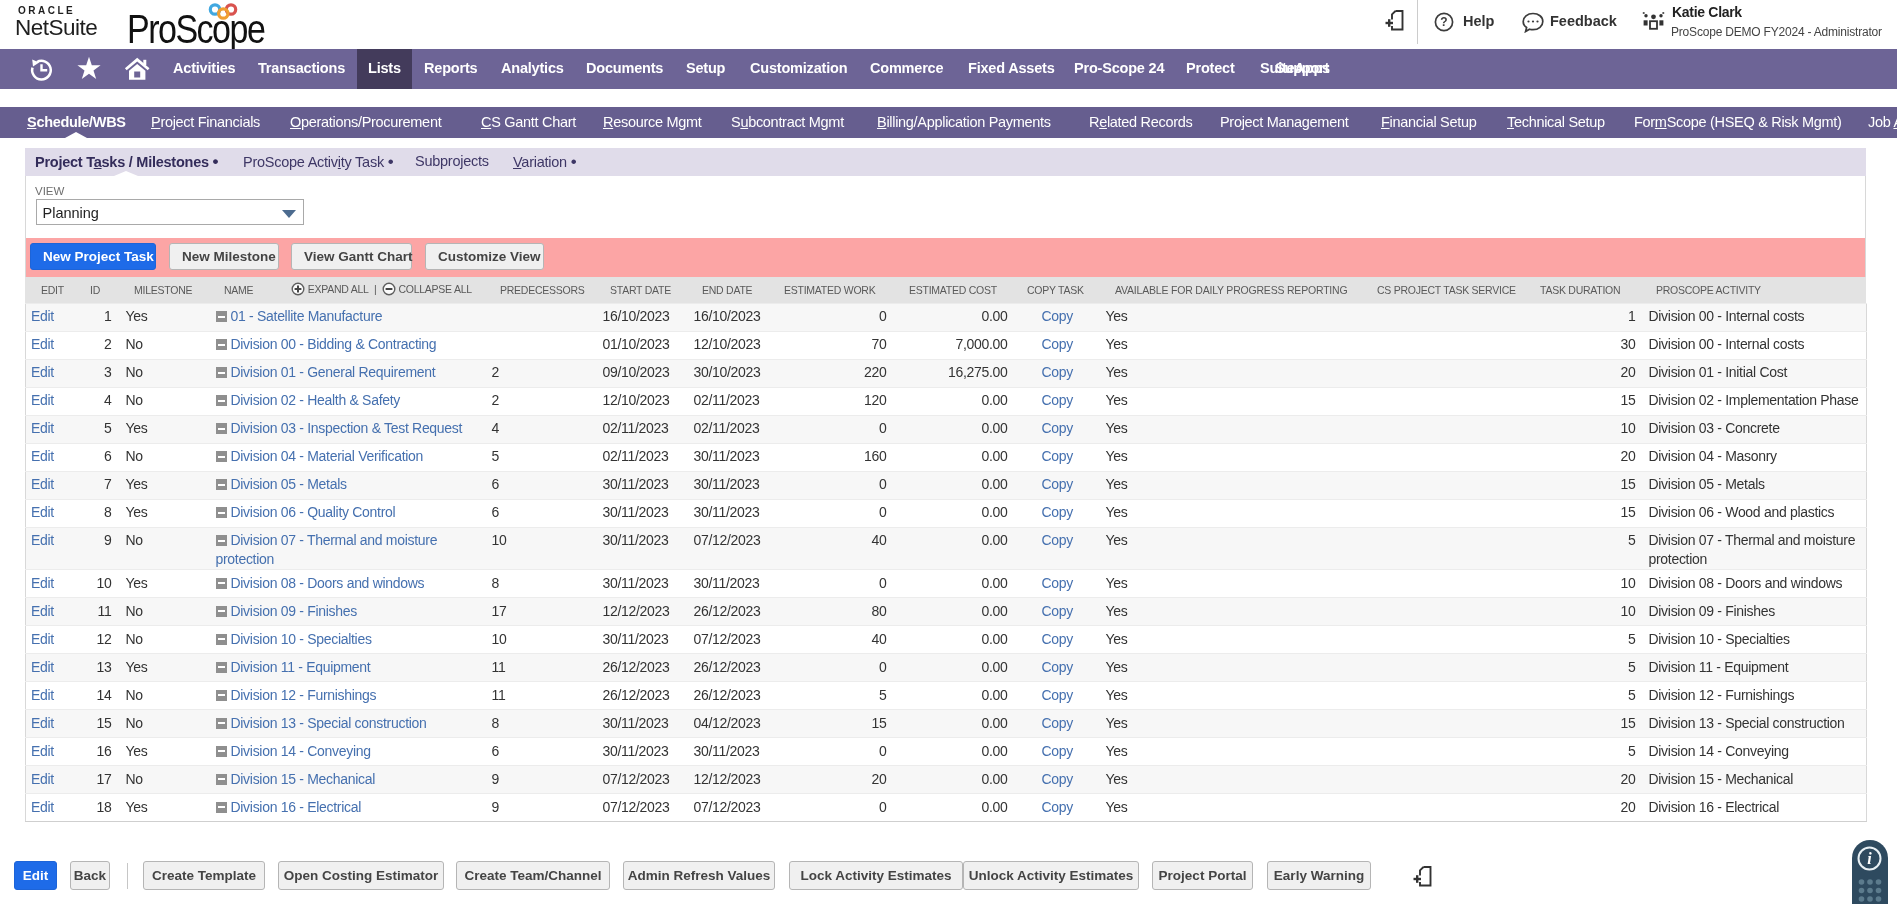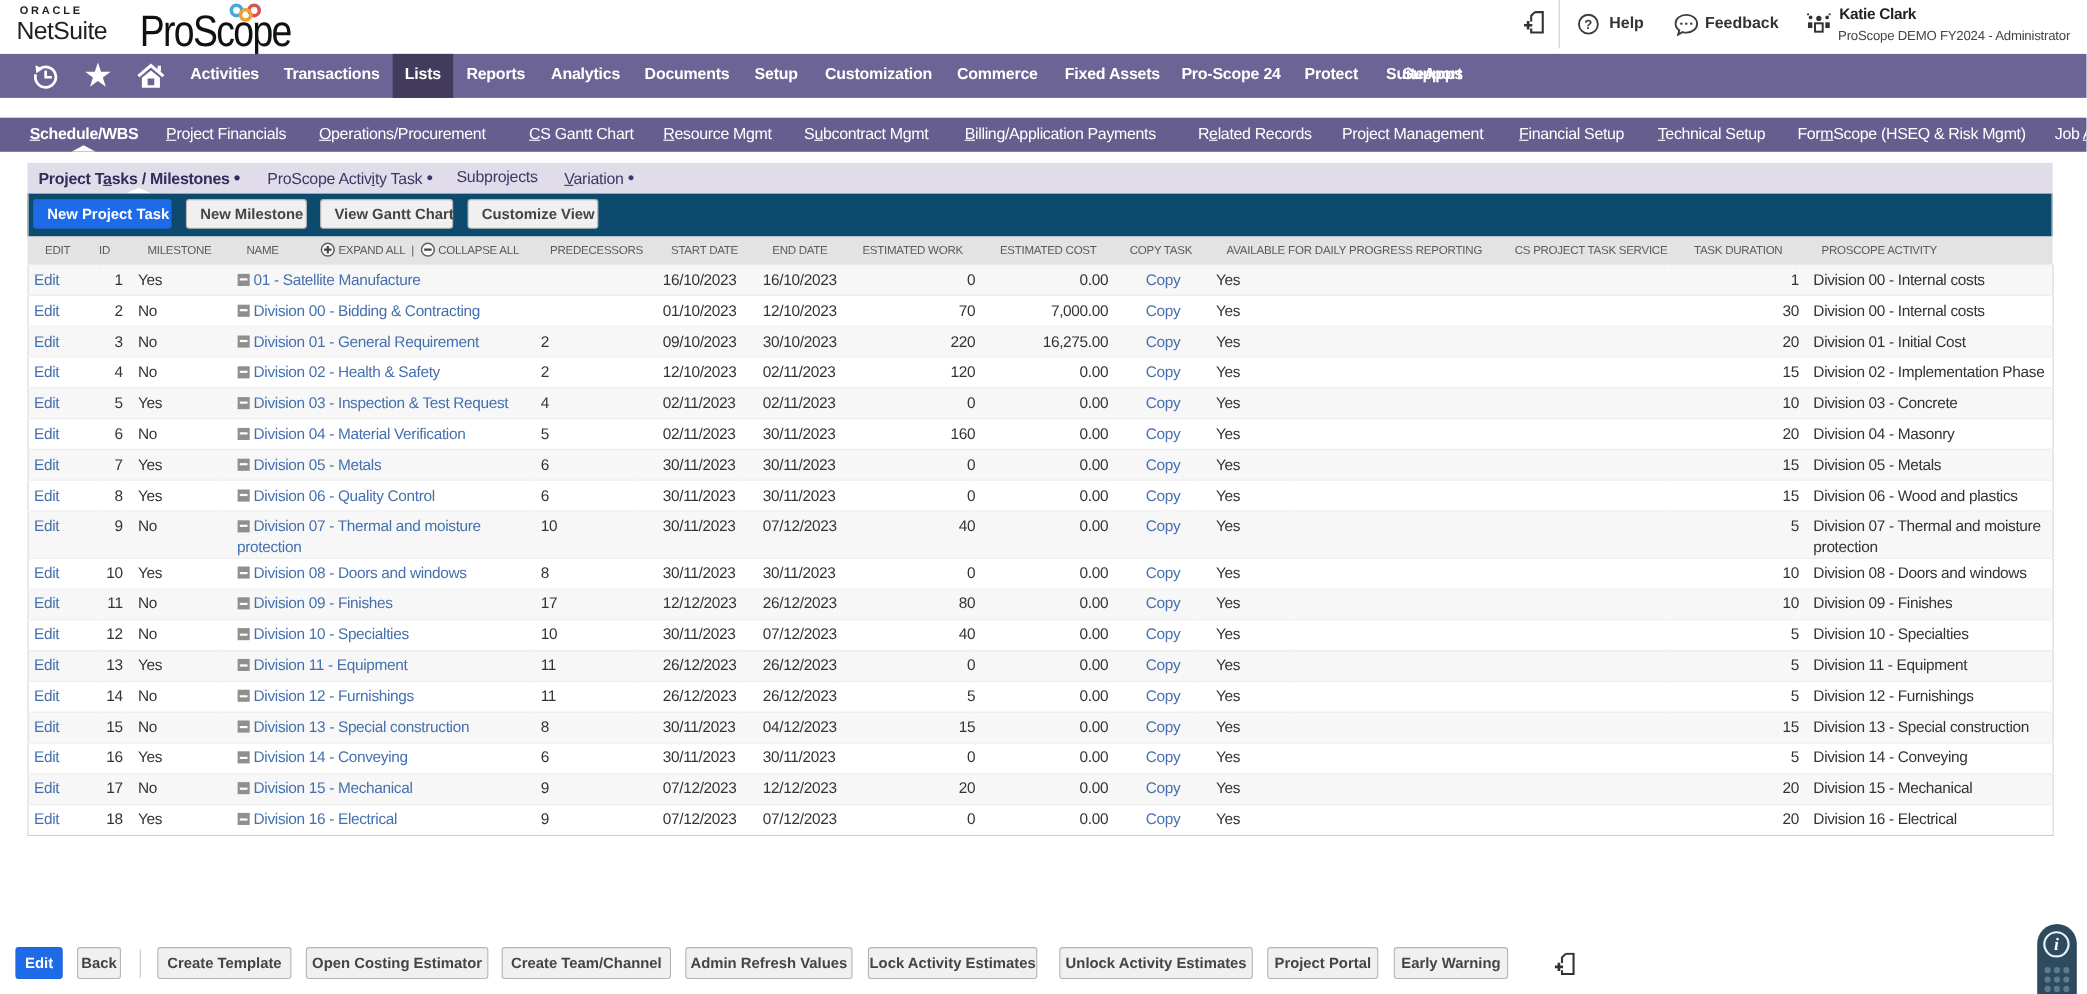--- a/index.html
+++ b/index.html
@@ -37,21 +37,21 @@
 #content { position:absolute; left:25px; top:148px; width:1841px; }
 #tabbar { position:relative; width:1841px; height:27.5px; background:#e0dcea; }
 #tabbar .tab { position:absolute; top:0; height:27.5px; line-height:27.5px; font-size:14.5px; letter-spacing:-0.25px; color:#3e3766; white-space:nowrap; }
 #tabbar .active { font-weight:bold; color:#332c5a; }
 #tabnotch { position:absolute; left:89px; top:22.5px; width:0; height:0; border-left:12px solid transparent; border-right:12px solid transparent; border-bottom:5px solid #fff; }
 #viewsec { position:relative; width:1841px; height:62.5px; background:#fff; border-left:1px solid #d8d8d8; border-right:1px solid #d8d8d8; }
 #viewlbl { position:absolute; left:9px; top:9px; font-size:11.5px; color:#6e6e6e; }
 #viewdd { position:absolute; left:9.5px; top:23.5px; width:268px; height:26px; border:1px solid #a9a9a9; background:#fff; }
 #viewdd .txt { position:absolute; left:6px; top:5px; font-size:14.5px; color:#222; }
 #viewdd .tri { position:absolute; right:7px; top:10px; width:0; height:0; border-left:7px solid transparent; border-right:7px solid transparent; border-top:8px solid #4c6b8f; }
-#btnband { position:relative; width:1841px; height:39px; background:#0c4a6e; border-left:1px solid #d8d8d8; border-right:1px solid #d8d8d8; }
+#btnband { position:relative; width:1841px; height:39px; background:#fca5a5; border-left:1px solid #d8d8d8; border-right:1px solid #d8d8d8; }
 .btn { position:absolute; top:5px; height:27px; line-height:25px; text-align:center; font-size:13.5px; font-weight:bold; border-radius:3px; border:1px solid #b5b5b5; background:#f0f0f0; color:#444; padding:0 12px; white-space:nowrap; }
 .btnblue { background:#1e6be8; border-color:#1d64d8; color:#fff; }
 
 
 #thead { position:relative; width:1841px; height:25.5px; background:#e3e3e3; }
 #thead span { position:absolute; top:7px; font-size:10.5px; letter-spacing:-0.25px; color:#5a5a5a; white-space:nowrap; }
 #tbl { border-collapse:collapse; table-layout:fixed; width:1841px; font-size:14px; letter-spacing:-0.3px; color:#333; border-left:1px solid #d8d8d8; border-right:1px solid #d8d8d8; border-bottom:1px solid #cfcfcf; }
 #tbl td { padding:0; vertical-align:top; padding-top:3.5px; overflow:hidden; }
 #tbl tr { height:28px; border-top:1px solid #ececec; } #tbl td { line-height:19px; }
 #tbl tr:nth-child(odd) { background:#f7f7f7; }
@@ -163,20 +163,27 @@
   <div id="subnotch"></div>
 </div>
 
 <div id="content">
   <div id="tabbar">
     <div class="tab active" style="left:10px;">Project T<u>a</u>sks / Milestones <span style="font-size:17px;">•</span></div>
     <div class="tab" style="left:218px;">ProScope Activ<u>i</u>ty Task <span style="font-size:17px;">•</span></div>
     <div class="tab" style="left:390px;">Subprojects</div>
     <div class="tab" style="left:488px;"><u>V</u>ariation <span style="font-size:17px;">•</span></div>
     <div id="tabnotch"></div>
+  </div>
+  <div id="viewsec">
+    <div id="viewlbl">VIEW</div>
+    <div id="viewdd">
+          <div class="txt">Planning</div>
+          <div class="tri"></div>
+        </div>
   </div>
   <div id="btnband">
     <div class="btn btnblue" style="left:4px; width:126px;">New Project Task</div>
     <div class="btn" style="left:143px; width:110px;">New Milestone</div>
     <div class="btn" style="left:265px; width:121px;">View Gantt Chart</div>
     <div class="btn" style="left:399px; width:119px;">Customize View</div>
   </div>
   <div id="thead">
     <span style="left:16px;">EDIT</span>
     <span style="left:65px;">ID</span>
@@ -512,21 +519,21 @@
 </div>
 
 <div id="footer">
   <div class="fbtn fblue" style="left:14px; width:43px;">Edit</div>
   <div class="fbtn" style="left:70px; width:40px;">Back</div>
   <div id="fsep"></div>
   <div class="fbtn" style="left:143px; width:122px;">Create Template</div>
   <div class="fbtn" style="left:278px; width:166px;">Open Costing Estimator</div>
   <div class="fbtn" style="left:456px; width:154px;">Create Team/Channel</div>
   <div class="fbtn" style="left:623px; width:152px;">Admin Refresh Values</div>
-  <div class="fbtn" style="left:789px; width:154px;">Lock Activity Estimates</div>
+  <div class="fbtn" style="left:789px; width:174px;">Lock Activity Estimates</div>
   <div class="fbtn" style="left:963px; width:176px;">Unlock Activity Estimates</div>
   <div class="fbtn" style="left:1152px; width:101px;">Project Portal</div>
   <div class="fbtn" style="left:1267px; width:104px;">Early Warning</div>
   <svg style="position:absolute; left:1413px; top:5px;" width="20" height="21" viewBox="0 0 20 21">
         <path d="M10.5 1 H17.5 V19.5 H7 V16 M7 9.5 V4.3 L10.5 1" fill="none" stroke="#333" stroke-width="1.9"></path>
         <line x1="0.5" y1="13" x2="8" y2="13" stroke="#333" stroke-width="2.4"></line>
         <line x1="4.2" y1="9.2" x2="4.2" y2="16.8" stroke="#333" stroke-width="2.4"></line>
       </svg>
 </div>
 

